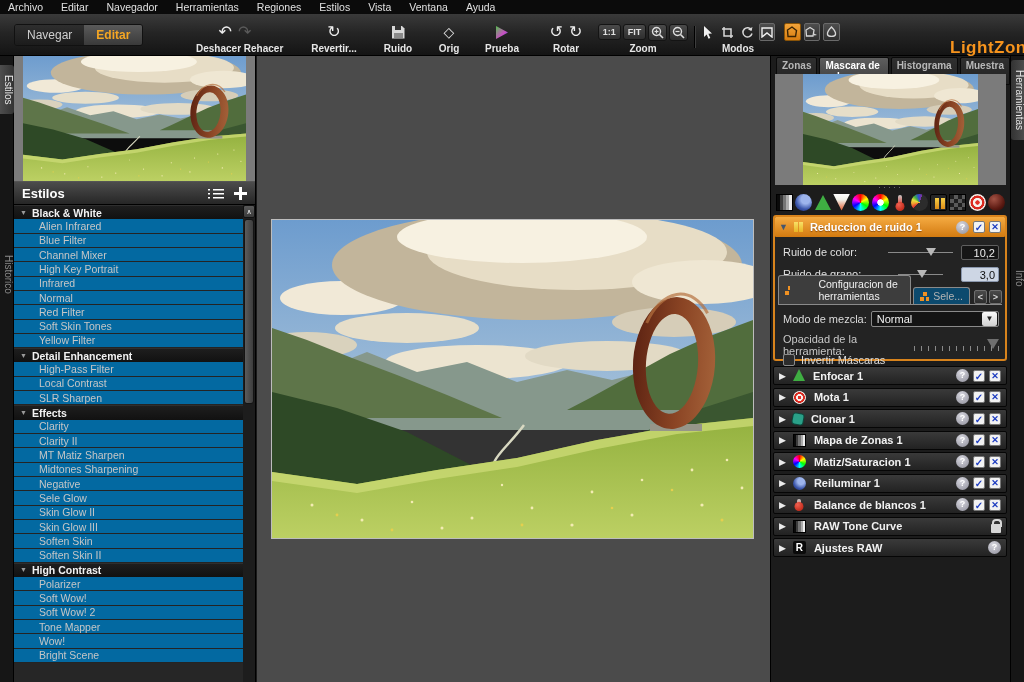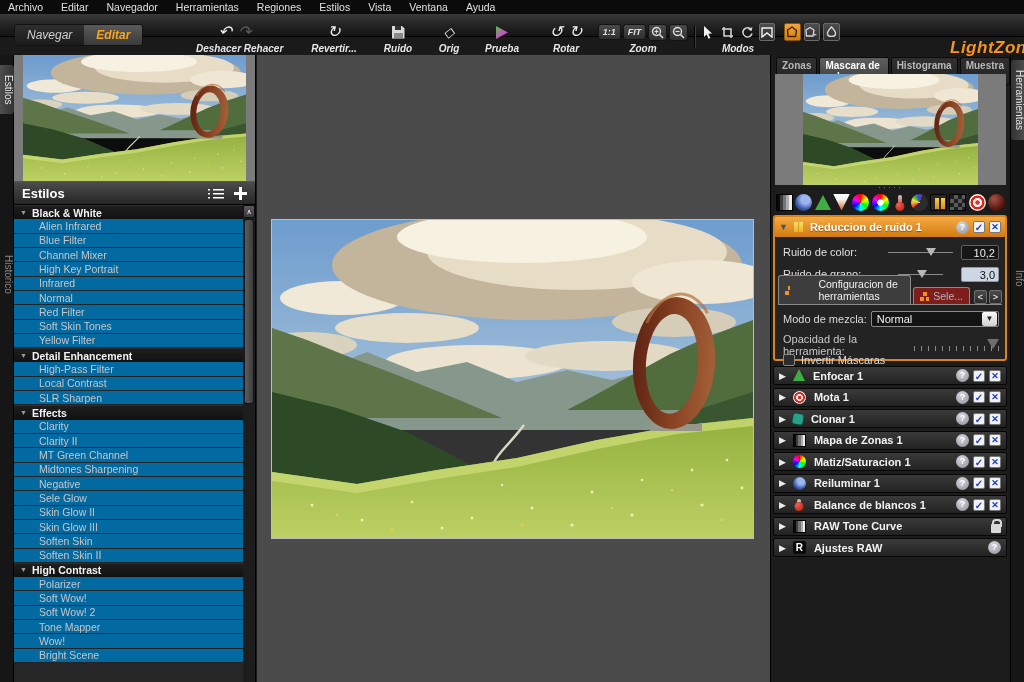--- a/index.html
+++ b/index.html
@@ -4,21 +4,21 @@
 <style>
   html,body{margin:0;padding:0;background:#000;}
   *{box-sizing:border-box;font-family:"Liberation Sans",sans-serif;}
   #app{position:relative;width:1024px;height:682px;background:#1a1a1a;overflow:hidden;color:#ddd;}
 
   
   #menubar{position:absolute;left:0;top:0;width:1024px;height:14px;background:#0b0b0b;display:flex;align-items:center;gap:18px;padding-left:8px;z-index:30;}
   #menubar .mitem{font-size:10.5px;color:#e0e0e0;cursor:default;}
 
   
-  #toolbar{position:absolute;left:0;top:14px;width:1024px;height:23px;background:linear-gradient(#3a3a3a,#252525 45%,#141414);border-bottom:1px solid #000;z-index:25;font-style:italic;}
+  #toolbar{position:absolute;left:0;top:14px;width:1024px;height:42px;background:linear-gradient(#3a3a3a,#252525 45%,#141414);border-bottom:1px solid #000;z-index:25;}
   .seg{position:absolute;left:14px;top:10px;display:flex;border:1px solid #111;border-radius:3px;overflow:hidden;}
   .seg .sbtn{padding:3px 12px;font-size:12px;}
   .seg .sbtn.nav{background:linear-gradient(#2e2e2e,#1c1c1c);color:#cfcfcf;}
   .seg .sbtn.edit{background:linear-gradient(#5a5a5a,#3a3a3a);color:#f5a623;font-weight:700;}
   .tgroup{position:absolute;top:9px;text-align:center;}
   .tgroup .icons{height:18px;display:flex;align-items:center;justify-content:center;gap:6px;}
   .tgroup .glabel{font-size:10px;font-weight:700;color:#e6e6e6;margin-top:2px;white-space:nowrap;}
   .uglyph{font-size:16px;line-height:14px;color:#ededed;}
   .uglyph.dim{color:#5a5a5a;}
   .floppy{width:13px;height:13px;background:#d9d9d9;clip-path:polygon(0 0,10px 0,13px 3px,13px 13px,0 13px);position:relative;display:inline-block;}
@@ -122,21 +122,21 @@
   .nr-row .lbl{font-size:11px;color:#e0e0e0;width:105px;}
   .slider{flex:1;position:relative;height:12px;margin-right:8px;}
   .slider .line{position:absolute;left:0;right:0;top:6px;height:1px;background:#8a8a8a;}
   .slider .handle{position:absolute;top:2px;width:0;height:0;border-left:5px solid transparent;border-right:5px solid transparent;border-top:8px solid #b9b9b9;}
   .valbox{width:38px;height:15px;background:#161616;border:1px solid #5f5f5f;border-radius:2px;color:#ececec;font-size:11px;text-align:right;padding:0 3px;line-height:14px;}
   .valbox.selected{background:#cdd6e4;color:#101010;border-color:#8a97ad;}
 
   #settings-tabs{position:absolute;top:70px;left:3px;right:3px;height:18px;display:flex;align-items:flex-end;gap:2px;border-bottom:1px solid #8a8a8a;}
   .stab{display:flex;align-items:center;gap:4px;padding:2px 6px;font-size:10.5px;border:1px solid #8a8a8a;border-bottom:none;border-radius:3px 3px 0 0;}
   .stab.sel{background:#3d3d3d;color:#f0f0f0;gap:28px;}
-  .stab.idle{background:#7f1d1d;color:#b4b4b4;}
+  .stab.idle{background:#0c4a6e;color:#b4b4b4;}
   .cluster{width:9px;height:9px;background:
     linear-gradient(#f09122,#f09122) 3px 0/4px 4px no-repeat,
     linear-gradient(#f09122,#f09122) 0 5px/4px 4px no-repeat,
     linear-gradient(#f09122,#f09122) 6px 5px/4px 4px no-repeat;}
   .arrbtn{width:13px;height:14px;background:linear-gradient(#4a4a4a,#2c2c2c);border:1px solid #6e6e6e;border-radius:2px;color:#d8d8d8;font-size:9px;font-weight:700;text-align:center;line-height:13px;margin-left:2px;}
   #settings-arrows{margin-left:auto;display:flex;align-items:center;}
   .set-row{position:absolute;left:8px;right:6px;display:flex;align-items:center;}
   .set-row .lbl{font-size:11px;color:#dcdcdc;}
   #blend-select{flex:1;margin-left:4px;height:16px;background:#141414;border:1px solid #8a8a8a;border-radius:2px;display:flex;align-items:center;position:relative;}
   #blend-select .bval{flex:1;padding-left:5px;font-size:11px;color:#f0f0f0;}
@@ -445,21 +445,21 @@
         <div class="srow cat">
           <span>Effects</span>
         </div>
         <div class="srow item">
           <span>Clarity</span>
         </div>
         <div class="srow item">
           <span>Clarity II</span>
         </div>
         <div class="srow item">
-          <span>MT Green Channel</span>
+          <span>MT Matiz Sharpen</span>
         </div>
         <div class="srow item">
           <span>Midtones Sharpening</span>
         </div>
         <div class="srow item">
           <span>Negative</span>
         </div>
         <div class="srow item">
           <span>Sele Glow</span>
         </div>

